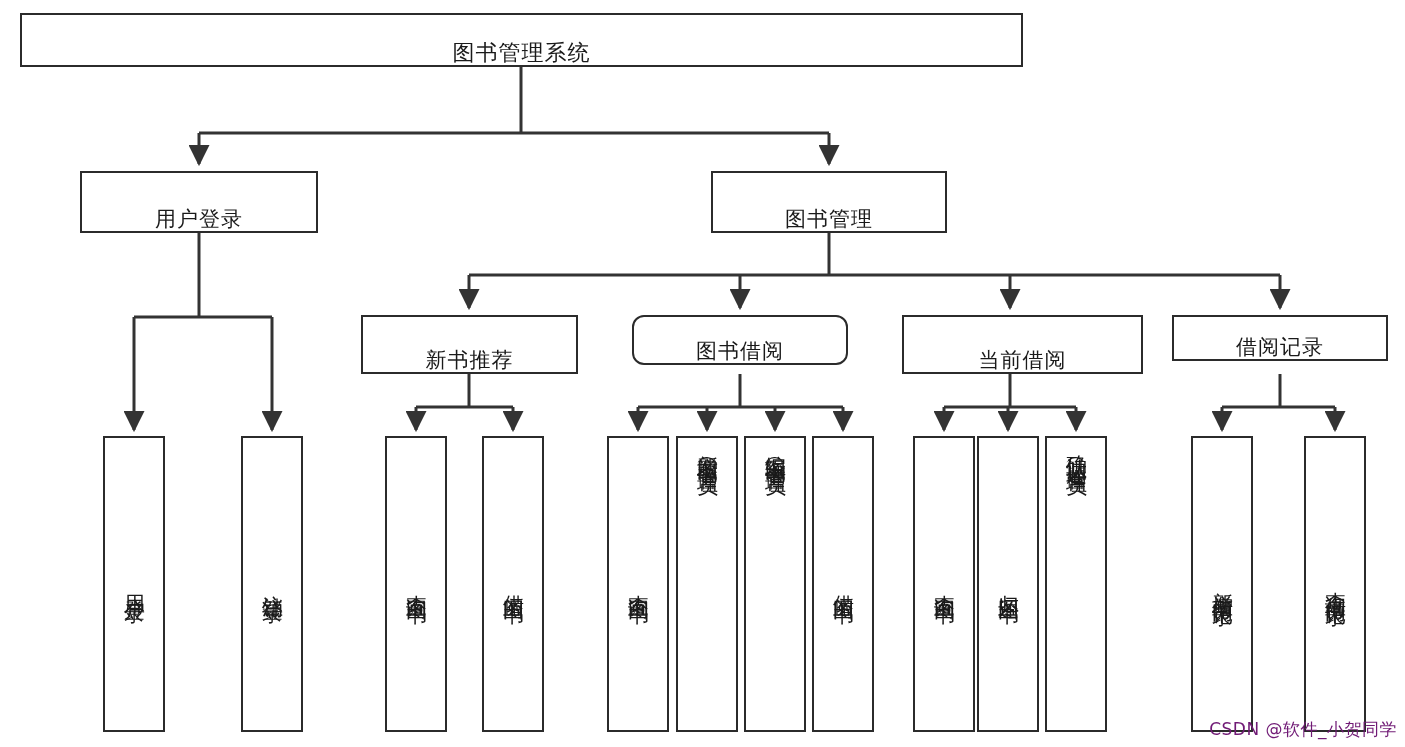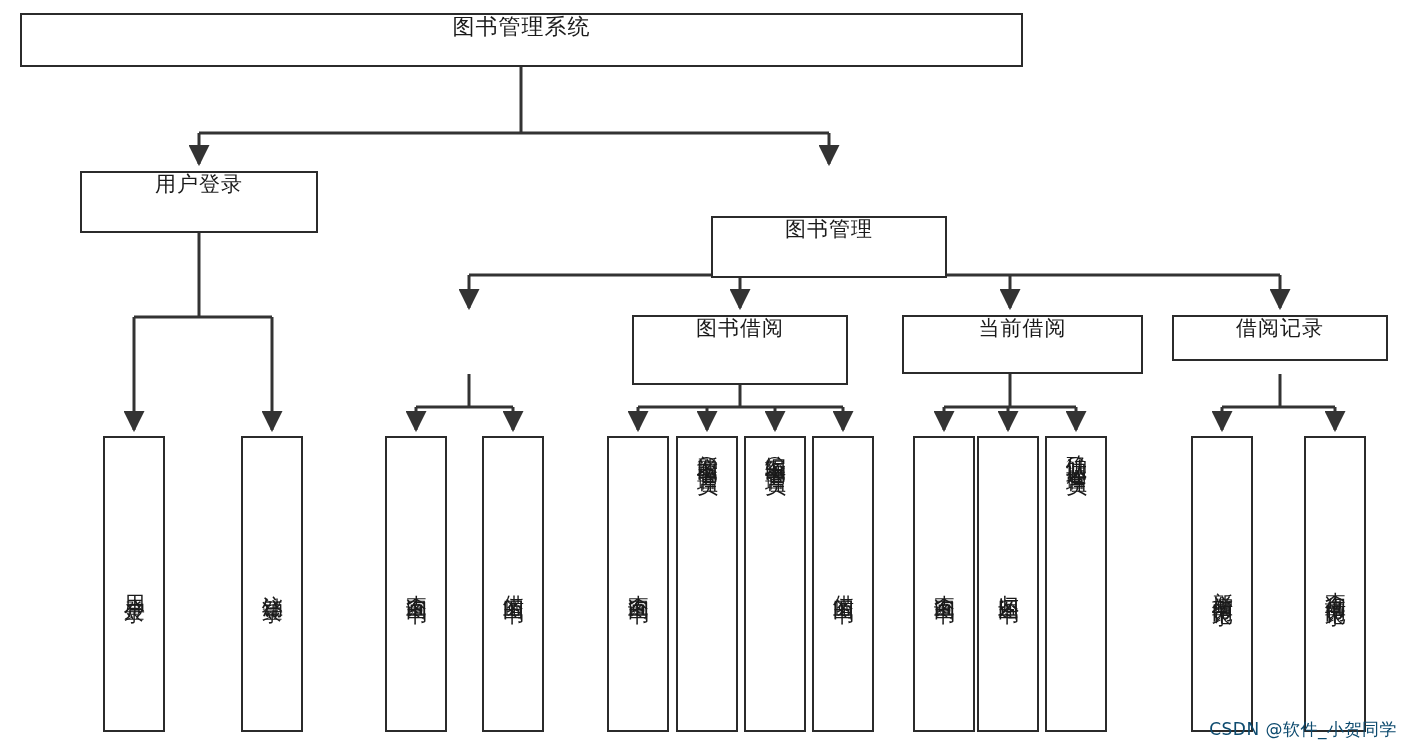--- a/index.html
+++ b/index.html
@@ -24,21 +24,21 @@
     width: 1405px;
     height: 747px;
     pointer-events: none;
   }
   .node {
     position: absolute;
     box-sizing: border-box;
     background: #ffffff;
     border: 2px solid #2b2b2b;
     display: flex;
-    align-items: flex-start;
+    align-items: flex-end;
     justify-content: center;
     color: #1a1a1a;
   }
   .node .label {
     display: block;
     text-align: center;
     white-space: nowrap;
   }
   
   .node.h .label {
@@ -65,21 +65,21 @@
     white-space: nowrap;
   }
   .node.v.mid {
     align-items: center;
   }
   .watermark {
     position: absolute;
     right: 8px;
     bottom: 6px;
     font-size: 17px;
-    color: #0c4a6e;
+    color: #701a75;
     letter-spacing: 0.5px;
     white-space: nowrap;
   }
 </style>
 </head>
 <body>
 
 <div id="canvas">
 
   <svg class="connectors" viewBox="0 0 1405 747" xmlns="http://www.w3.org/2000/svg">
@@ -132,25 +132,28 @@
     </g>
   </svg>
 
   <div class="node h root" style="left:20px; top:13px; width:1003px; height:54px;">
     <span class="label">图书管理系统</span>
   </div>
 
   <div class="node h" style="left:80px; top:171px; width:238px; height:62px;">
     <span class="label">用户登录</span>
   </div>
-  <div class="node h" style="left:711px; top:171px; width:236px; height:62px;margin-top:45px;">
+  <div class="node h" style="left:711px; top:171px; width:236px; height:62px;">
     <span class="label">图书管理</span>
   </div>
 
-  <div class="node h" style="left:632px; top:315px; width:216px; height:70px;">
+  <div class="node h" style="left:361px; top:315px; width:217px; height:59px;">
+    <span class="label">新书推荐</span>
+  </div>
+  <div class="node h" style="left:632px; top:315px; width:216px; height:50px;border-radius:12px;">
     <span class="label">图书借阅</span>
   </div>
   <div class="node h" style="left:902px; top:315px; width:241px; height:59px;">
     <span class="label">当前借阅</span>
   </div>
   <div class="node h" style="left:1172px; top:315px; width:216px; height:46px;">
     <span class="label">借阅记录</span>
   </div>
 
   <div class="node v mid" style="left:103px; top:436px; width:62px; height:296px;">

